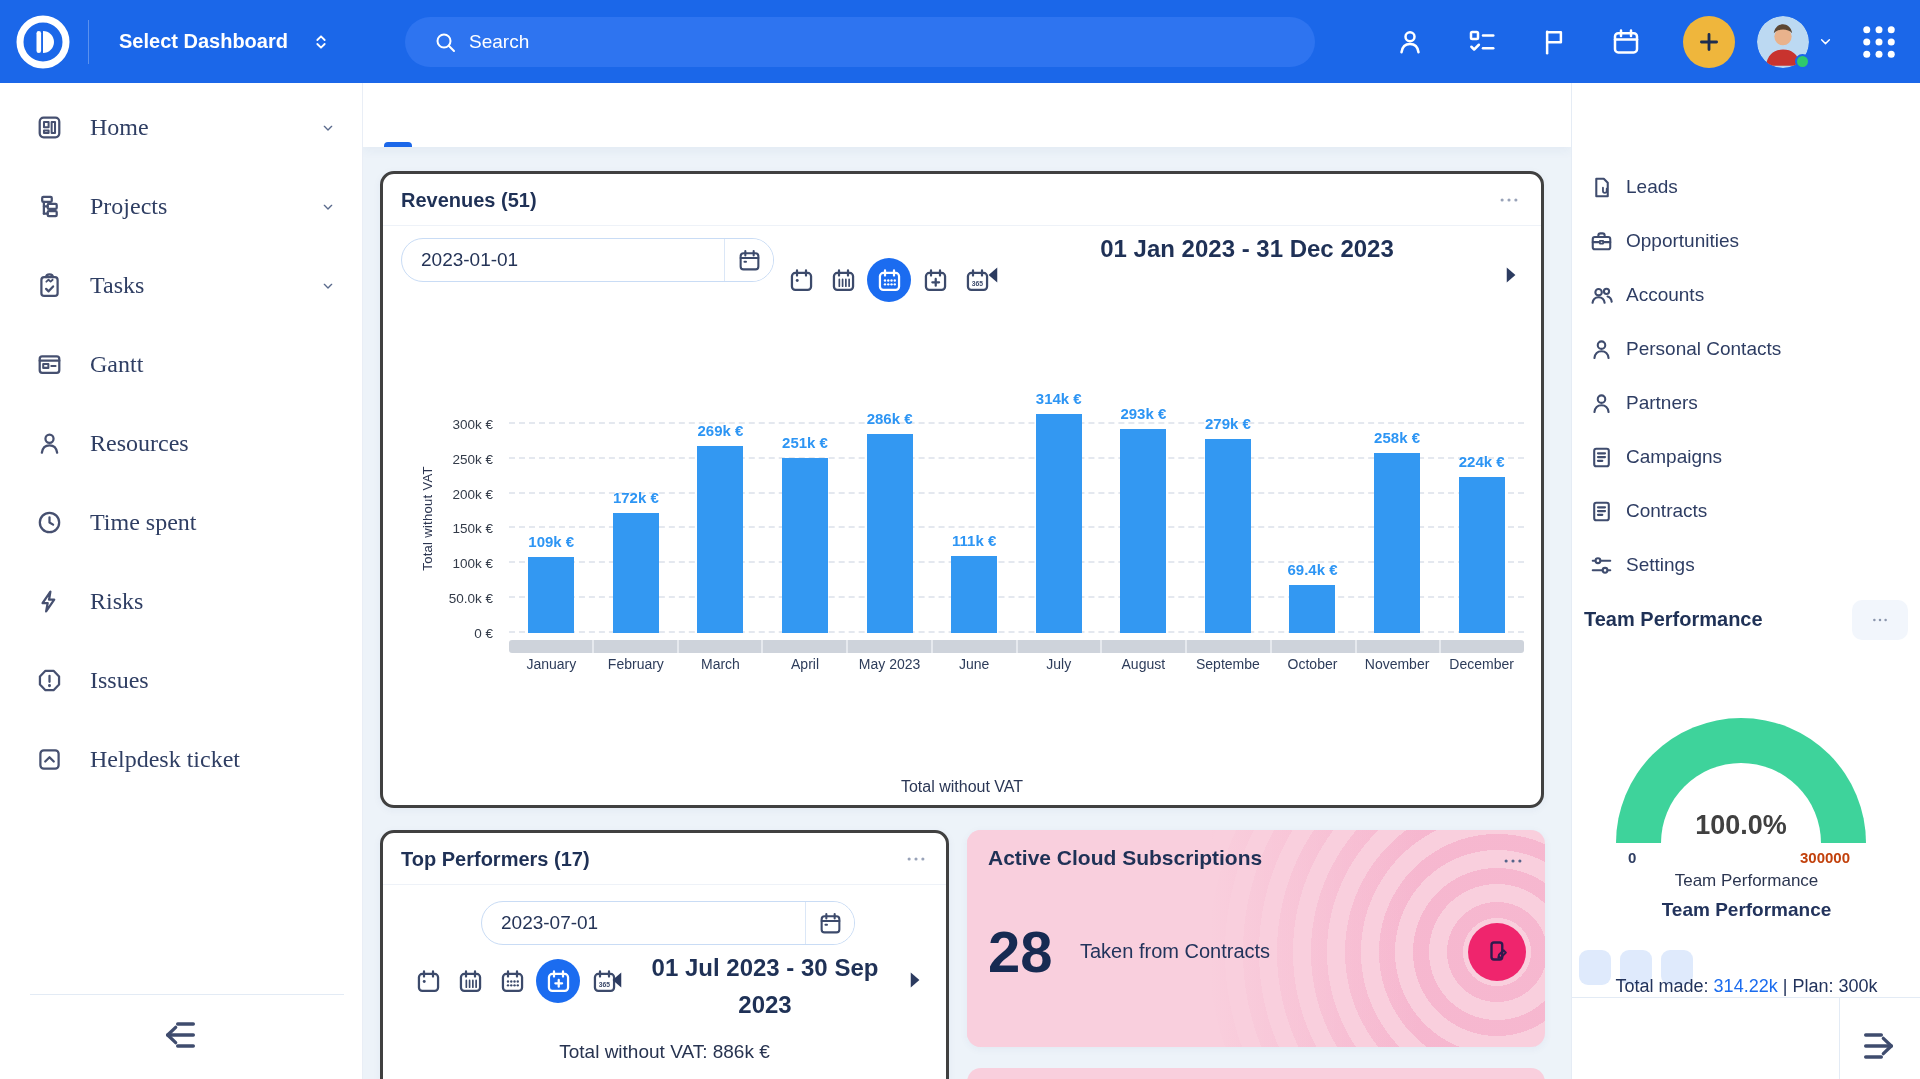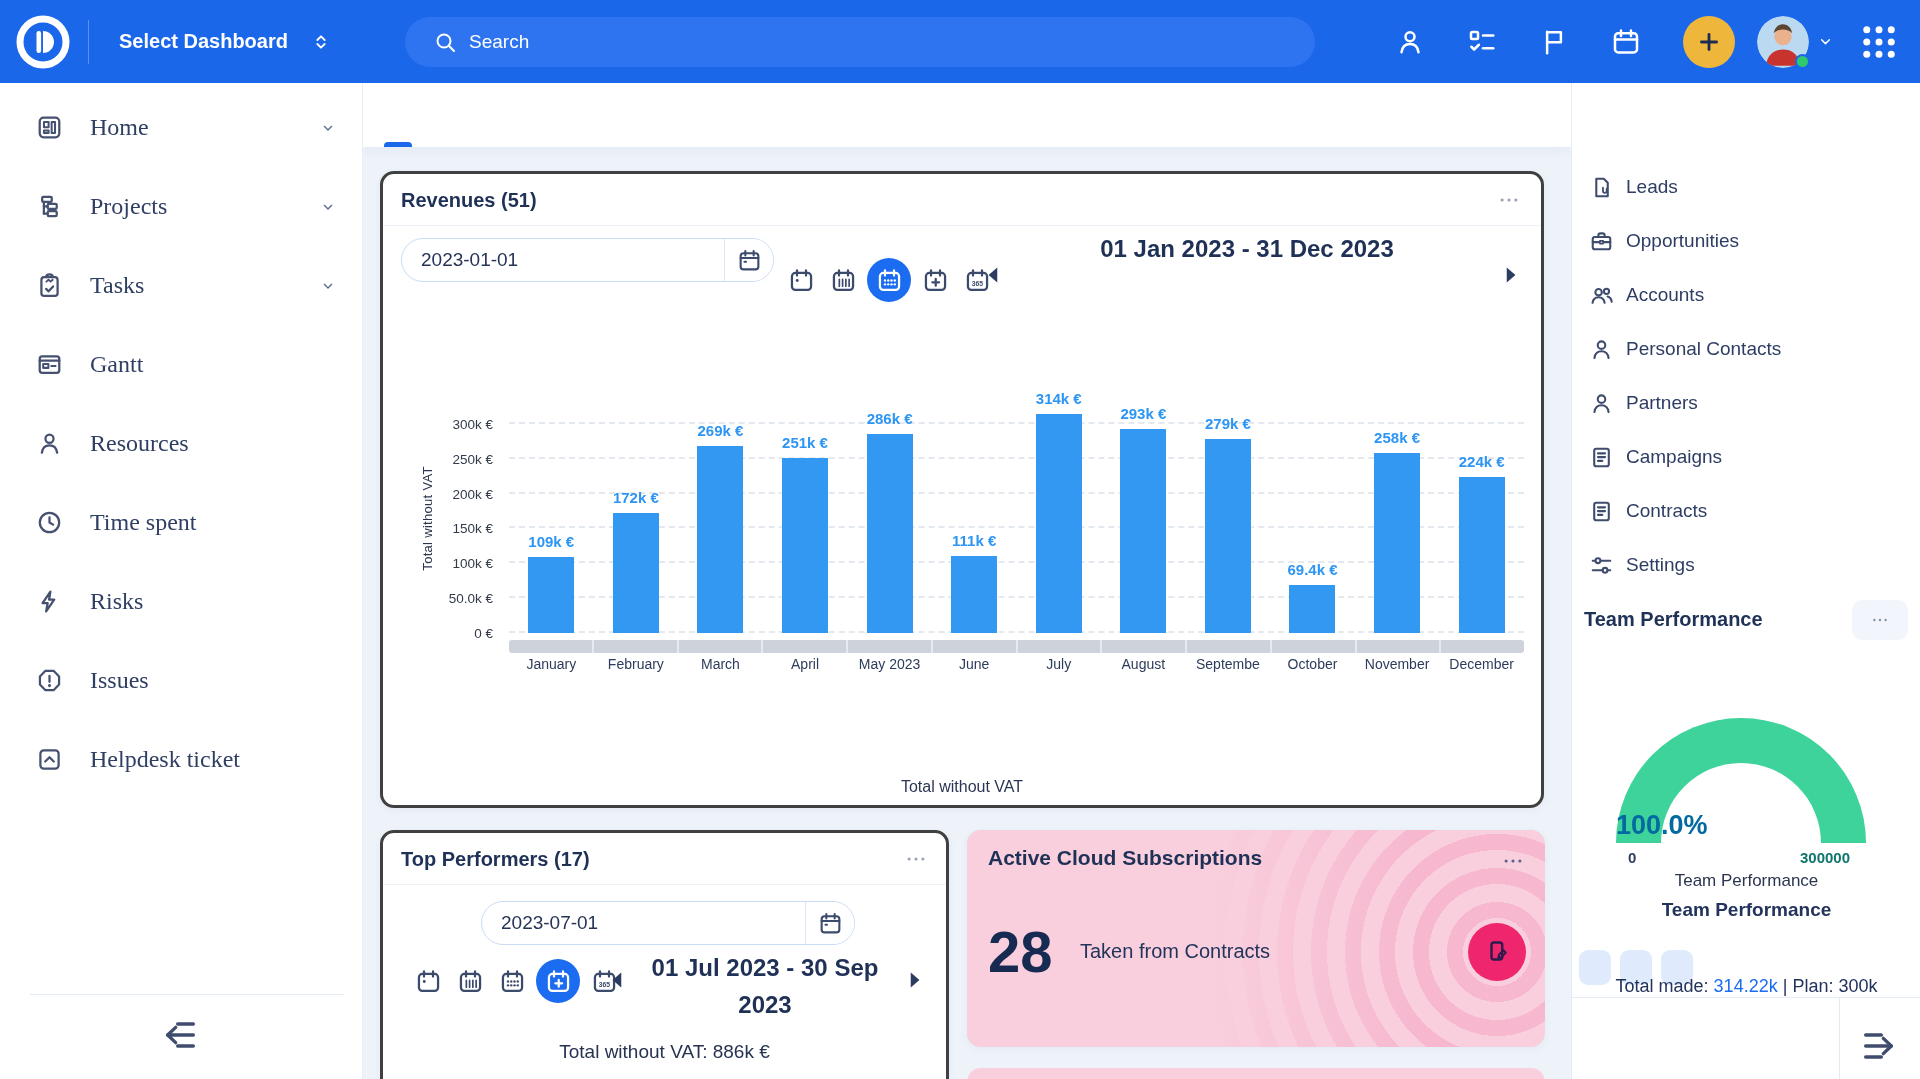--- a/index.html
+++ b/index.html
@@ -169,24 +169,24 @@
   .tp-header { position:absolute; left:12px; top:516px; height:40px; display:flex;
     align-items:center; font-size:20px; font-weight:700; color:#1f3156; }
   .tp-menu { position:absolute; left:280px; top:517px; width:56px; height:40px;
     border-radius:10px; background:#f2f6fc; border:none; cursor:pointer; color:#8b96ad;
     display:flex; align-items:center; justify-content:center; }
   .tp-menu .ic { width:26px; height:18px; }
   .gauge-wrap { position:absolute; left:44px; top:635px; width:250px; height:125px; }
   .gauge-arc { position:absolute; inset:0; border-radius:125px 125px 0 0; background:#3ed39b; }
   .gauge-hole { position:absolute; left:45px; bottom:0; width:160px; height:80px;
     border-radius:80px 80px 0 0; background:#fff; }
-  .gauge-val { position:absolute; left:0; right:0; bottom:2px; 
-    font-size:27px; font-weight:700; color:#0369a1; }
+  .gauge-val { position:absolute; left:0; right:0; bottom:2px; text-align:center;
+    font-size:27px; font-weight:700; color:#404040; }
   .gauge-min { position:absolute; left:56px; top:766px; font-size:15px; font-weight:700; color:#2f3e63; }
-  .gauge-max { position:absolute; left:228px; top:766px; font-size:15px; font-weight:700; color:#0f766e; }
+  .gauge-max { position:absolute; left:228px; top:766px; font-size:15px; font-weight:700; color:#c2410c; }
   .gauge-sub { position:absolute; left:0; width:349px; top:788px; text-align:center;
     font-size:17px; color:#2b3550; }
   .gauge-name { position:absolute; left:0; width:349px; top:816px; text-align:center;
     font-size:19px; font-weight:700; color:#22335c; }
   .pills { position:absolute; left:7px; top:867px; display:flex; gap:9px; }
   .pill { height:35px; padding:0 16px; border:none; border-radius:9px; background:#dfeafc;
     color:#1b6cee; font-size:17px; font-weight:600; font-family:inherit; cursor:pointer; }
   .totals { position:absolute; left:0; width:349px; top:893px; text-align:center;
     font-size:18px; color:#22335c; white-space:nowrap; }
   .totals .link { color:#1b6cee; cursor:pointer; text-decoration:none; }

